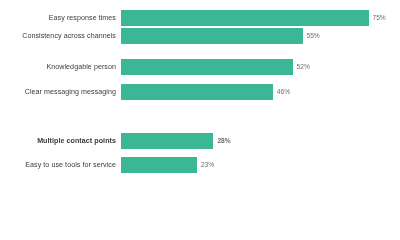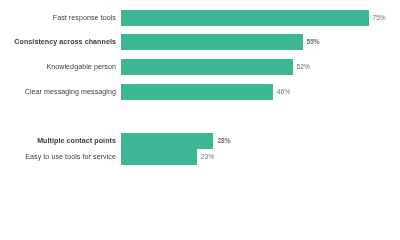--- a/index.html
+++ b/index.html
@@ -64,27 +64,27 @@
     color: #6d6d6d;
     white-space: nowrap;
   }
 </style>
 </head>
 <body>
 
 <div id="chart-root">
   <div class="plot-area">
       <div class="bar-row" style="top: 10px;">
-        <div class="cat-label">Fast response tools</div>
+        <div class="cat-label">Easy response times</div>
         <div class="bar-track">
           <div class="bar-fill" style="width: 247.5px; background: rgb(60, 183, 149);"></div>
           <div class="bar-value" style="left: 251.5px;">75%</div>
         </div>
       </div>
-      <div class="bar-row" style="top: 34px; font-weight: bold;">
+      <div class="bar-row" style="top: 28px;">
         <div class="cat-label">Consistency across channels</div>
         <div class="bar-track">
           <div class="bar-fill" style="width: 181.5px; background: rgb(60, 183, 149);"></div>
           <div class="bar-value" style="left: 185.5px;">55%</div>
         </div>
       </div>
       <div class="bar-row" style="top: 59px;">
         <div class="cat-label">Knowledgable person</div>
         <div class="bar-track">
           <div class="bar-fill" style="width: 171.6px; background: rgb(60, 183, 149);"></div>
@@ -98,21 +98,21 @@
           <div class="bar-value" style="left: 155.8px;">46%</div>
         </div>
       </div>
       <div class="bar-row" style="top: 132.5px; font-weight: bold;">
         <div class="cat-label">Multiple contact points</div>
         <div class="bar-track">
           <div class="bar-fill" style="width: 92.4px; background: rgb(60, 183, 149);"></div>
           <div class="bar-value" style="left: 96.4px;">28%</div>
         </div>
       </div>
-      <div class="bar-row" style="top: 149px;">
+      <div class="bar-row" style="top: 157px;">
         <div class="cat-label">Easy to use tools for service</div>
         <div class="bar-track">
           <div class="bar-fill" style="width: 75.9px; background: rgb(60, 183, 149);"></div>
           <div class="bar-value" style="left: 79.9px;">23%</div>
         </div>
       </div>
     </div>
 </div>
 
 </body></html>

